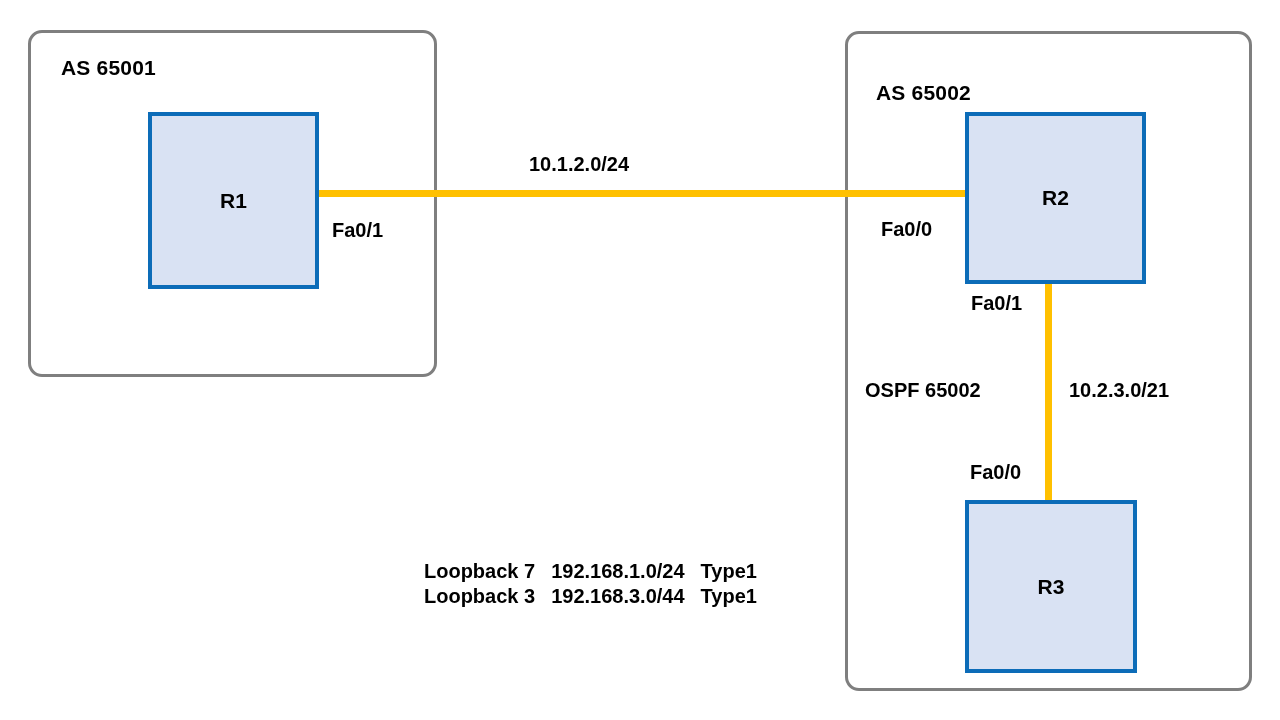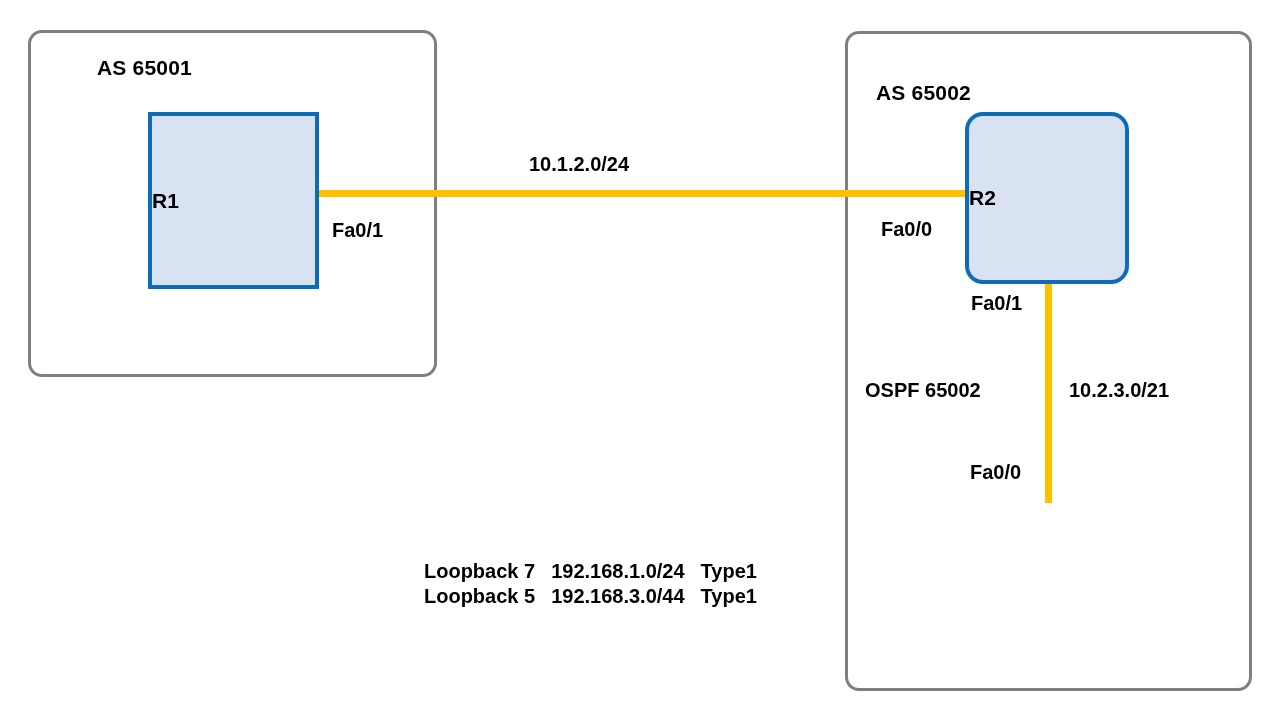--- a/index.html
+++ b/index.html
@@ -29,45 +29,46 @@
   #as-box-65002 { left: 845px; top: 31px; width: 407px; height: 660px; }
 
   .as-label {
     position: absolute;
     font-size: 21px;
     font-weight: bold;
     color: #000000;
     white-space: nowrap;
     letter-spacing: 0.2px;
   }
-  #as-label-65001 { left: 61px;  top: 56px; margin-left: 36px; }
+  #as-label-65001 { left: 61px;  top: 56px; }
   #as-label-65002 { left: 876px; top: 57px; margin-top: 24px; }
 
   .link {
     position: absolute;
     background: #ffc000;
   }
   #link-r1-r2 { left: 316px;  top: 190px; width: 652px; height: 7px; }
   #link-r2-r3 { left: 1045px; top: 281px; width: 7px;  height: 222px; }
 
   .router {
     position: absolute;
     box-sizing: border-box;
     border: 4px solid #0c6cb8;
     background: #d9e2f3;
     display: flex;
     align-items: center;
+    justify-content: center;
   }
   .router-label {
     font-size: 21px;
     font-weight: bold;
     color: #000000;
   }
   #router-r1 { left: 148px; top: 112px; width: 171px; height: 177px; }
-  #router-r2 { left: 965px; top: 112px; width: 164px; height: 172px; border-radius: 18px; }
+  #router-r2 { left: 965px; top: 112px; width: 181px; height: 172px; }
   #router-r3 { left: 965px; top: 500px; width: 172px; height: 173px; }
 
   .iface-label, .net-label, .proc-label {
     position: absolute;
     font-size: 20px;
     font-weight: bold;
     color: #000000;
     white-space: nowrap;
   }
   #iface-r1-fa01 { left: 332px;  top: 219px; }
@@ -110,38 +111,41 @@
 
   <div class="link" id="link-r1-r2"></div>
   <div class="link" id="link-r2-r3"></div>
 
   <div class="router" id="router-r1">
     <span class="router-label">R1</span>
   </div>
   <div class="router" id="router-r2">
     <span class="router-label">R2</span>
   </div>
+  <div class="router" id="router-r3">
+    <span class="router-label">R3</span>
+  </div>
 
   <div class="iface-label" id="iface-r1-fa01">Fa0/1</div>
   <div class="iface-label" id="iface-r2-fa00">Fa0/0</div>
   <div class="iface-label" id="iface-r2-fa01">Fa0/1</div>
   <div class="iface-label" id="iface-r3-fa00">Fa0/0</div>
 
   <div class="net-label" id="net-10-1-2-0">10.1.2.0/24</div>
   <div class="net-label" id="net-10-2-3-0">10.2.3.0/21</div>
   <div class="proc-label" id="proc-ospf">OSPF 65002</div>
 
   <table id="loopback-table">
     <tbody>
       <tr>
         <td class="col-name">Loopback 7</td>
         <td class="col-prefix">192.168.1.0/24</td>
         <td class="col-type">Type1</td>
       </tr>
       <tr>
-        <td class="col-name">Loopback 5</td>
+        <td class="col-name">Loopback 3</td>
         <td class="col-prefix">192.168.3.0/44</td>
         <td class="col-type">Type1</td>
       </tr>
     </tbody>
   </table>
 
 </div>
 
 </body></html>

